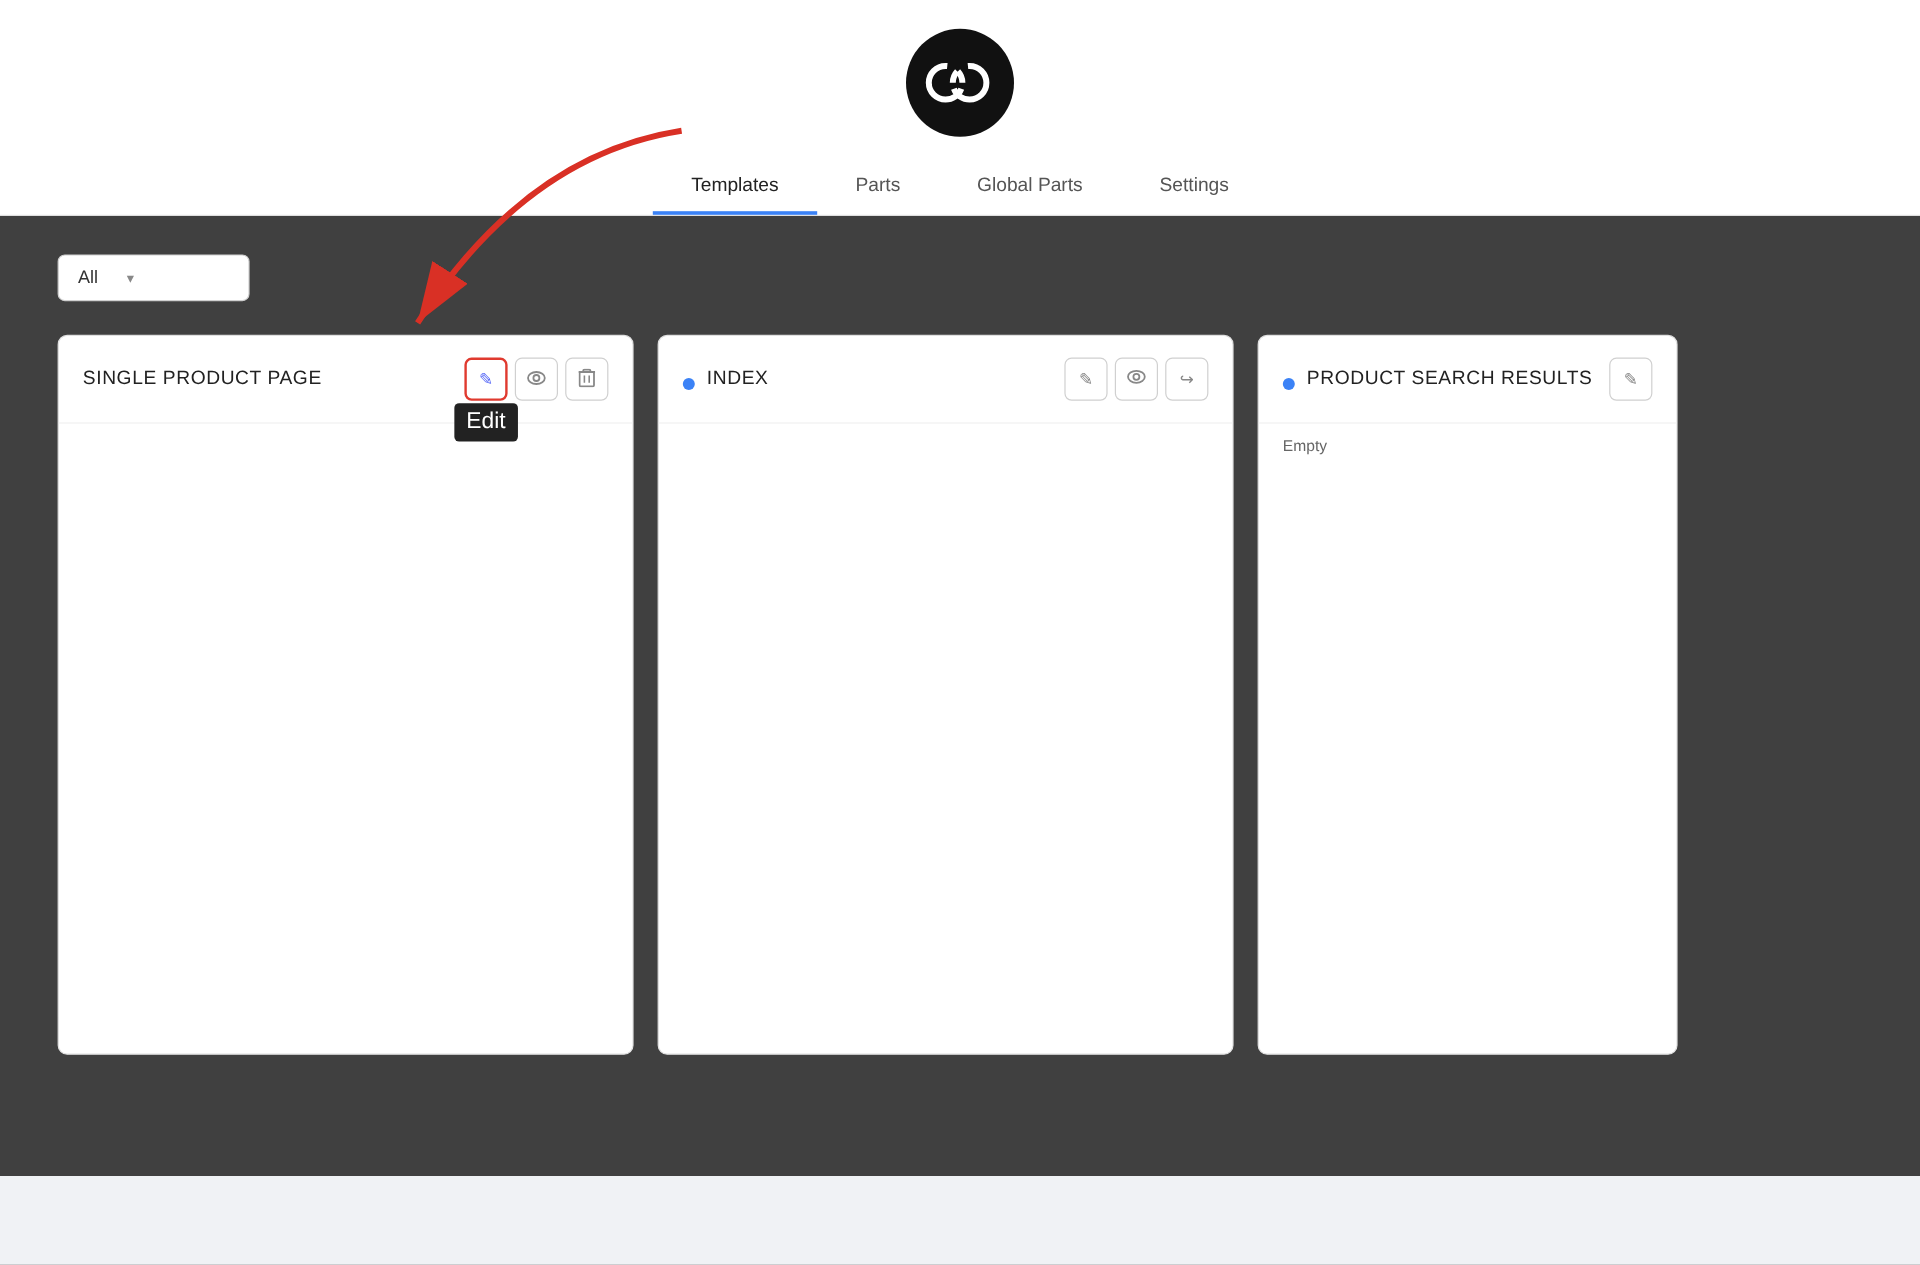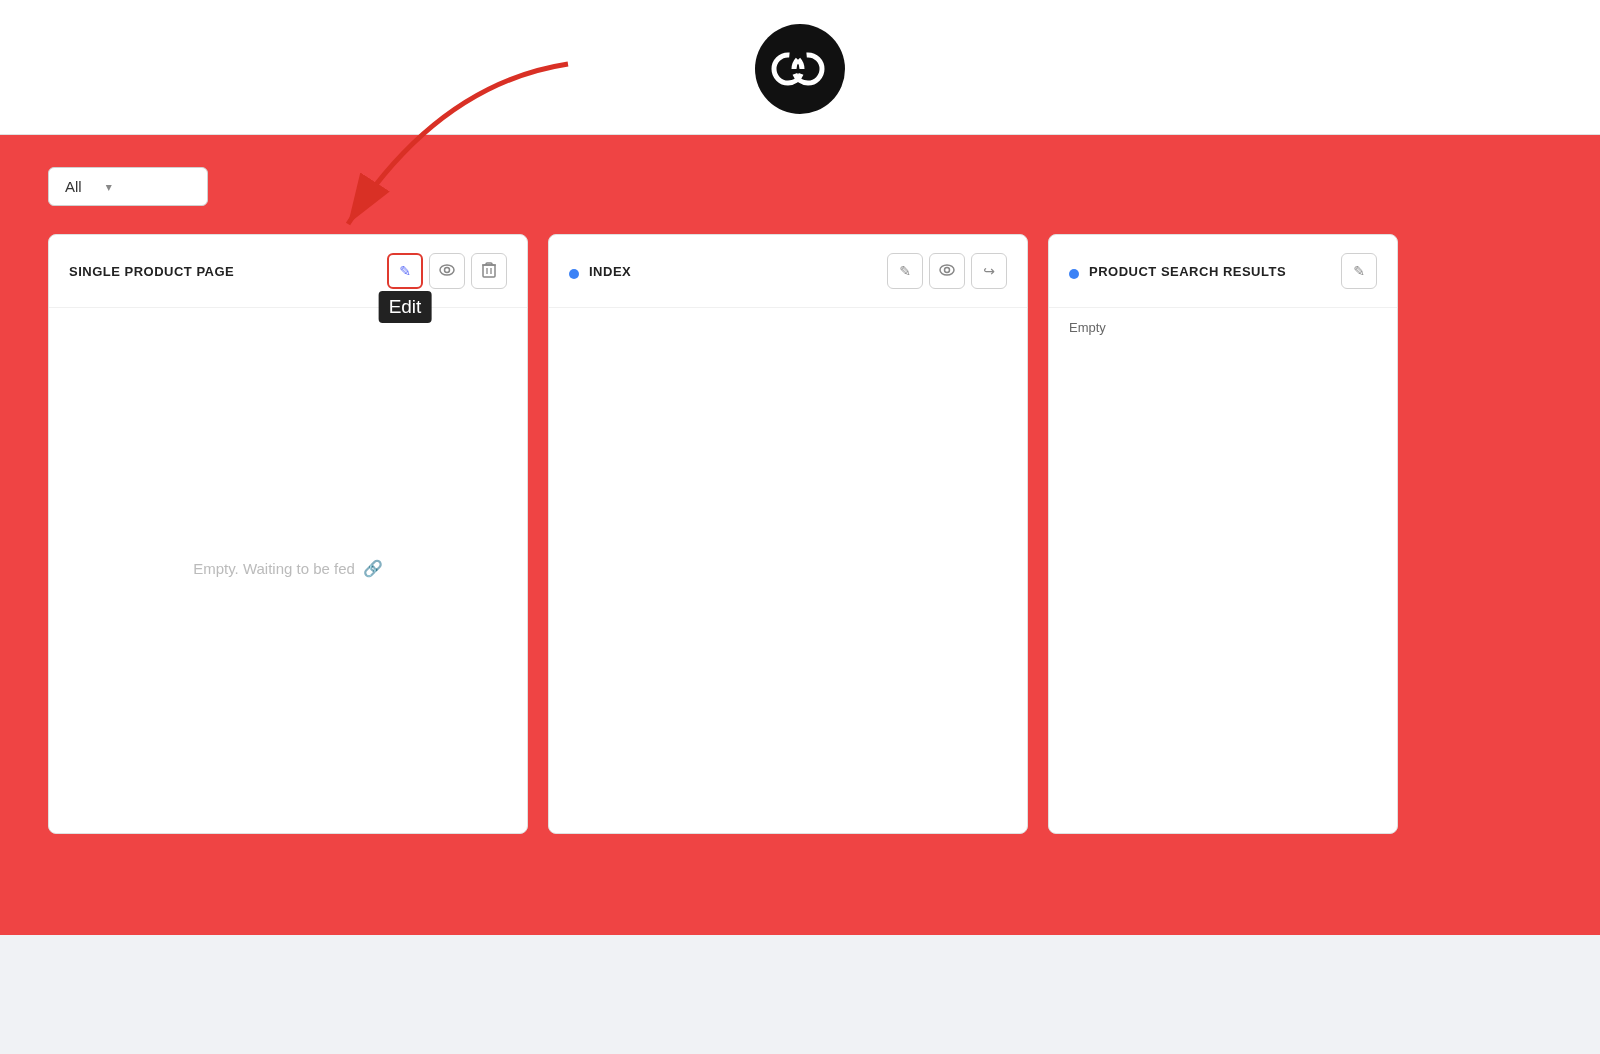--- a/index.html
+++ b/index.html
@@ -61,21 +61,21 @@
 
     .nav-tab.active {
       color: #222;
       font-weight: 500;
       border-bottom: 3px solid #3b82f6;
     }
 
     
     .main-content {
       padding: 32px 48px;
-      background: #ef4444;
+      background: #404040;
       min-height: 800px;
     }
 
     
     .filter-bar {
       margin-bottom: 28px;
     }
 
     .filter-select {
       background: white;
@@ -116,22 +116,22 @@
 
     .card-header {
       display: flex;
       align-items: center;
       justify-content: space-between;
       padding: 18px 20px;
       border-bottom: 1px solid #f0f0f0;
     }
 
     .card-title {
-      font-size: 13px;
-      font-weight: 700;
+      font-size: 16px;
+      font-weight: 400;
       color: #222;
       letter-spacing: 0.5px;
       text-transform: uppercase;
     }
 
     .card-title-with-dot {
       display: flex;
       align-items: flex-end;
       gap: 10px;
     }
@@ -233,20 +233,26 @@
       <div class="logo-inner">
 
         <svg width="60" height="40" viewBox="0 0 60 40">
           <circle cx="18" cy="20" r="14" fill="none" stroke="white" stroke-width="5" stroke-dasharray="62 10" stroke-dashoffset="-5"></circle>
           <circle cx="40" cy="20" r="14" fill="none" stroke="white" stroke-width="5" stroke-dasharray="62 10" stroke-dashoffset="-5" transform="scale(-1,1) translate(-78,0)"></circle>
         </svg>
       </div>
     </div>
   </div>
 
+  <nav class="nav-tabs">
+    <div class="nav-tab active">Templates</div>
+    <div class="nav-tab">Parts</div>
+    <div class="nav-tab">Global Parts</div>
+    <div class="nav-tab">Settings</div>
+  </nav>
 </div>
 
 <div class="main-content">
 
   <div class="filter-bar">
     <div class="filter-select">
       <span>All</span>
       <span class="filter-select-chevron">▾</span>
     </div>
   </div>
@@ -287,26 +293,20 @@
                   <rect x="1" y="3" width="12" height="12" rx="1" stroke="#888" stroke-width="1.5"></rect>
                   <path d="M4 3V2a1 1 0 011-1h4a1 1 0 011 1v1" stroke="#888" stroke-width="1.5"></path>
                   <line x1="0" y1="3" x2="14" y2="3" stroke="#888" stroke-width="1.5"></line>
                   <line x1="5" y1="6" x2="5" y2="12" stroke="#888" stroke-width="1.3"></line>
                   <line x1="9" y1="6" x2="9" y2="12" stroke="#888" stroke-width="1.3"></line>
                 </svg>
               </span>
             </div>
           </div>
         </div>
-        <div class="card-body">
-          <div class="empty-state">
-            <span>Empty. Waiting to be fed</span>
-            <span style="color:#bbb; font-size:16px;">🔗</span>
-          </div>
-        </div>
       </div>
 
       <div class="card">
         <div class="card-header">
           <div class="card-title-with-dot">
             <div class="status-dot"></div>
             <span class="card-title">INDEX</span>
           </div>
           <div class="card-actions">
             <div class="action-btn">

